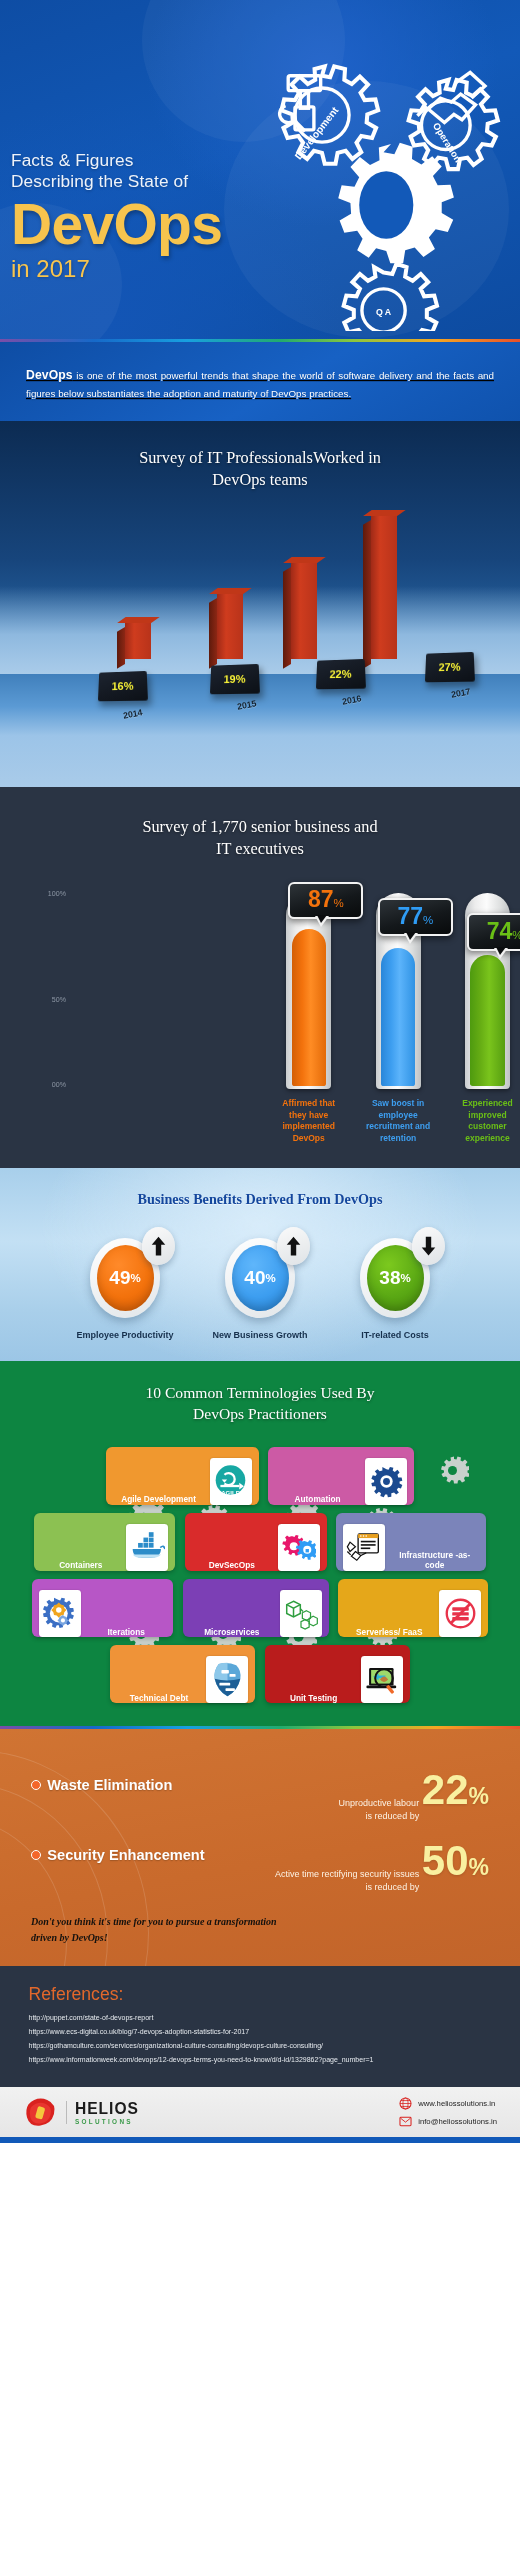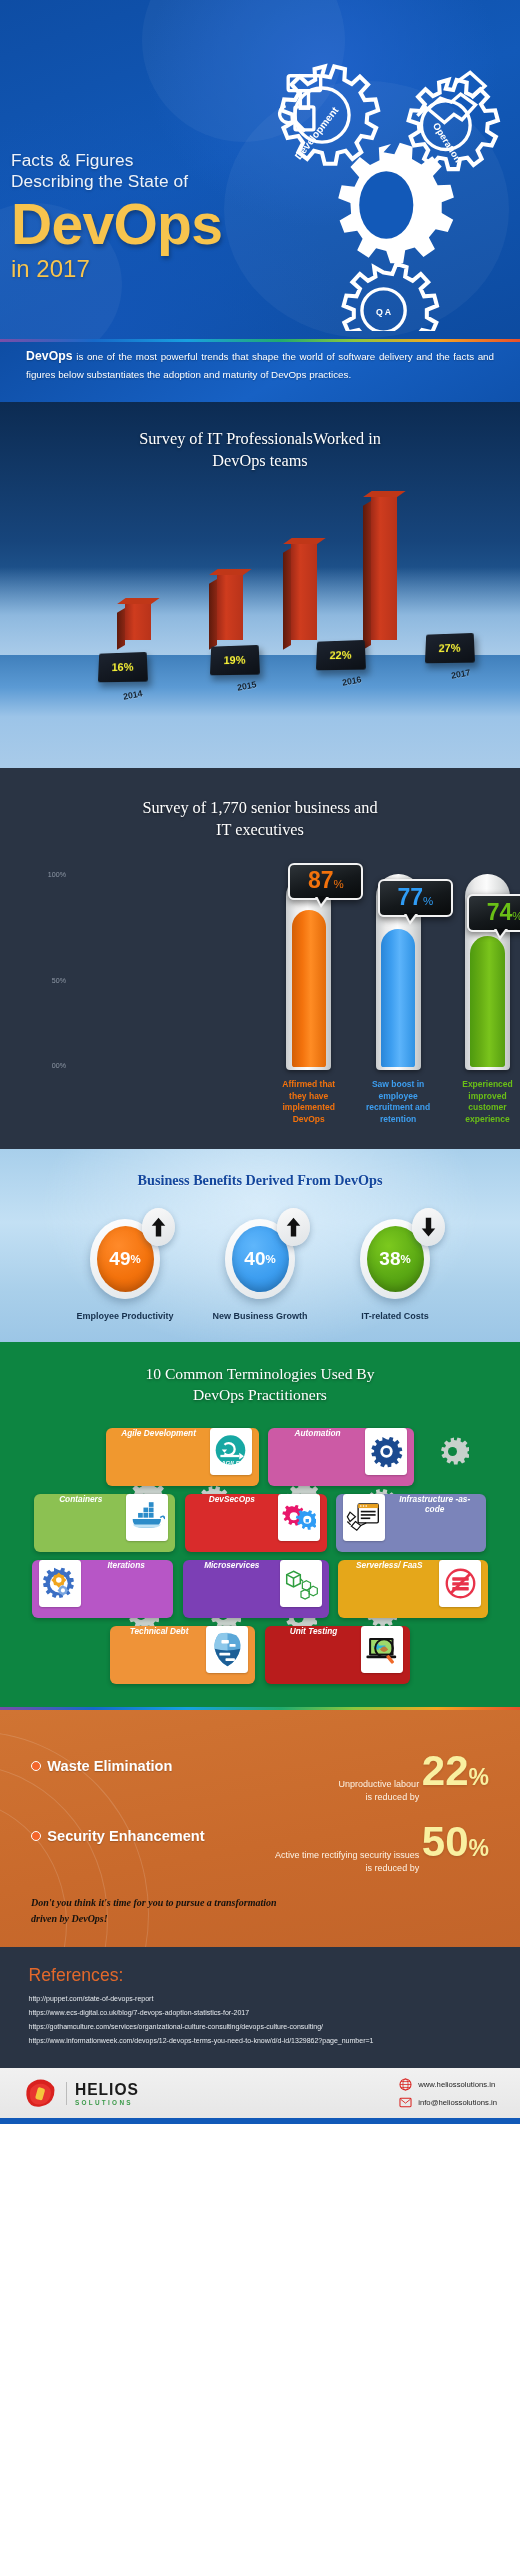--- a/index.html
+++ b/index.html
@@ -43,21 +43,22 @@
   }
   .gears { position: absolute; right: 12.2px; top: 60px; width: 257px; height: 271px; }
 
   
   .rainbow {
     height: 3.4px; width: 100%;
     background: linear-gradient(90deg,#7a4ea8 0%,#1669c9 18%,#18a0e0 36%,#22ab6e 54%,#8cc63e 68%,#f5a623 84%,#e8502b 100%);
   }
   .intro {
     background: linear-gradient(150deg,#0e4da4 0%,#1761c4 55%,#0f52ad 100%);
-    padding: 5px 26px 19px 26px;
+    padding: 24px 26px 19px 26px;
+    text-decoration: underline;
   }
   .intro p {
     color: #fff; font-size: 9.8px; line-height: 1.62;
     text-align: justify; text-shadow: 0 0.7px 1.4px rgba(0,0,0,.25);
   }
   .intro p b { font-size: 12.2px; font-weight: bold; letter-spacing: 0.1px; }
 
   
   .sec-bars {
     position: relative; height: 366px;
@@ -185,22 +186,22 @@
     font-size: 9px; line-height: 1.35;
   }
 
   
   .sec-terms { background: #0d8541; padding: 20.3px 0 23px 0; position: relative; }
   .sec-terms .sec-title { padding-top: 0; font-size: 15.6px; }
   .grid { margin-top: 23px; padding: 0 20.3px; position: relative; }
   .trow { display: flex; justify-content: center; gap: 9.5px; position: relative; z-index: 3; }
   .trow.r2 { margin-top: 8.1px; }
   .card {
-    height: 58px; border-radius: 6.1px; display: flex; align-items: flex-start;
-    padding: 0 6.8px; gap: 5.4px; box-shadow: 0 2px 4.1px rgba(0,0,0,.22); font-style: italic;
+    height: 58px; border-radius: 6.1px; display: flex; align-items: flex-end;
+    padding: 0 6.8px; gap: 5.4px; box-shadow: 0 2px 4.1px rgba(0,0,0,.22);
   }
   .card .lbl {
     color: #fff; font-weight: bold; font-size: 8.3px; line-height: 1.25;
     text-align: center; flex: 1;
   }
   .tile {
     width: 42px; height: 47px; background: #fff; border-radius: 3.4px;
     display: flex; align-items: center; justify-content: center; flex: none;
     box-shadow: 0 0.7px 2px rgba(0,0,0,.2);
   }

